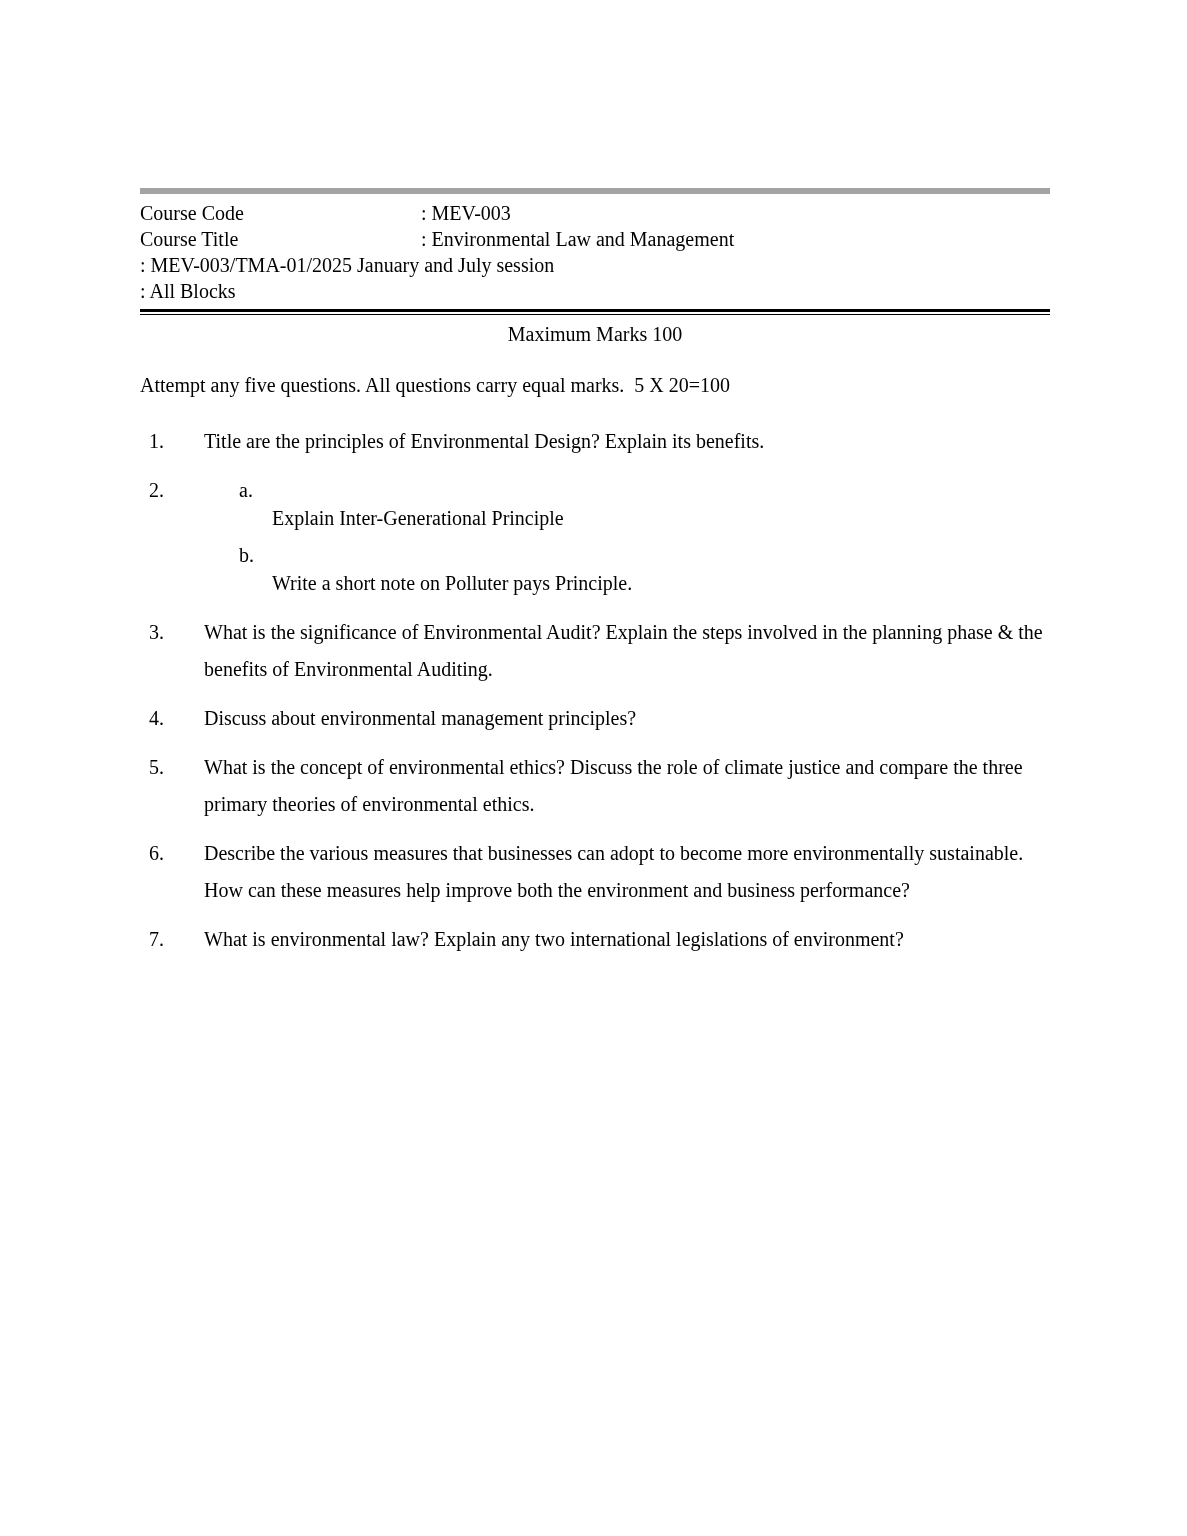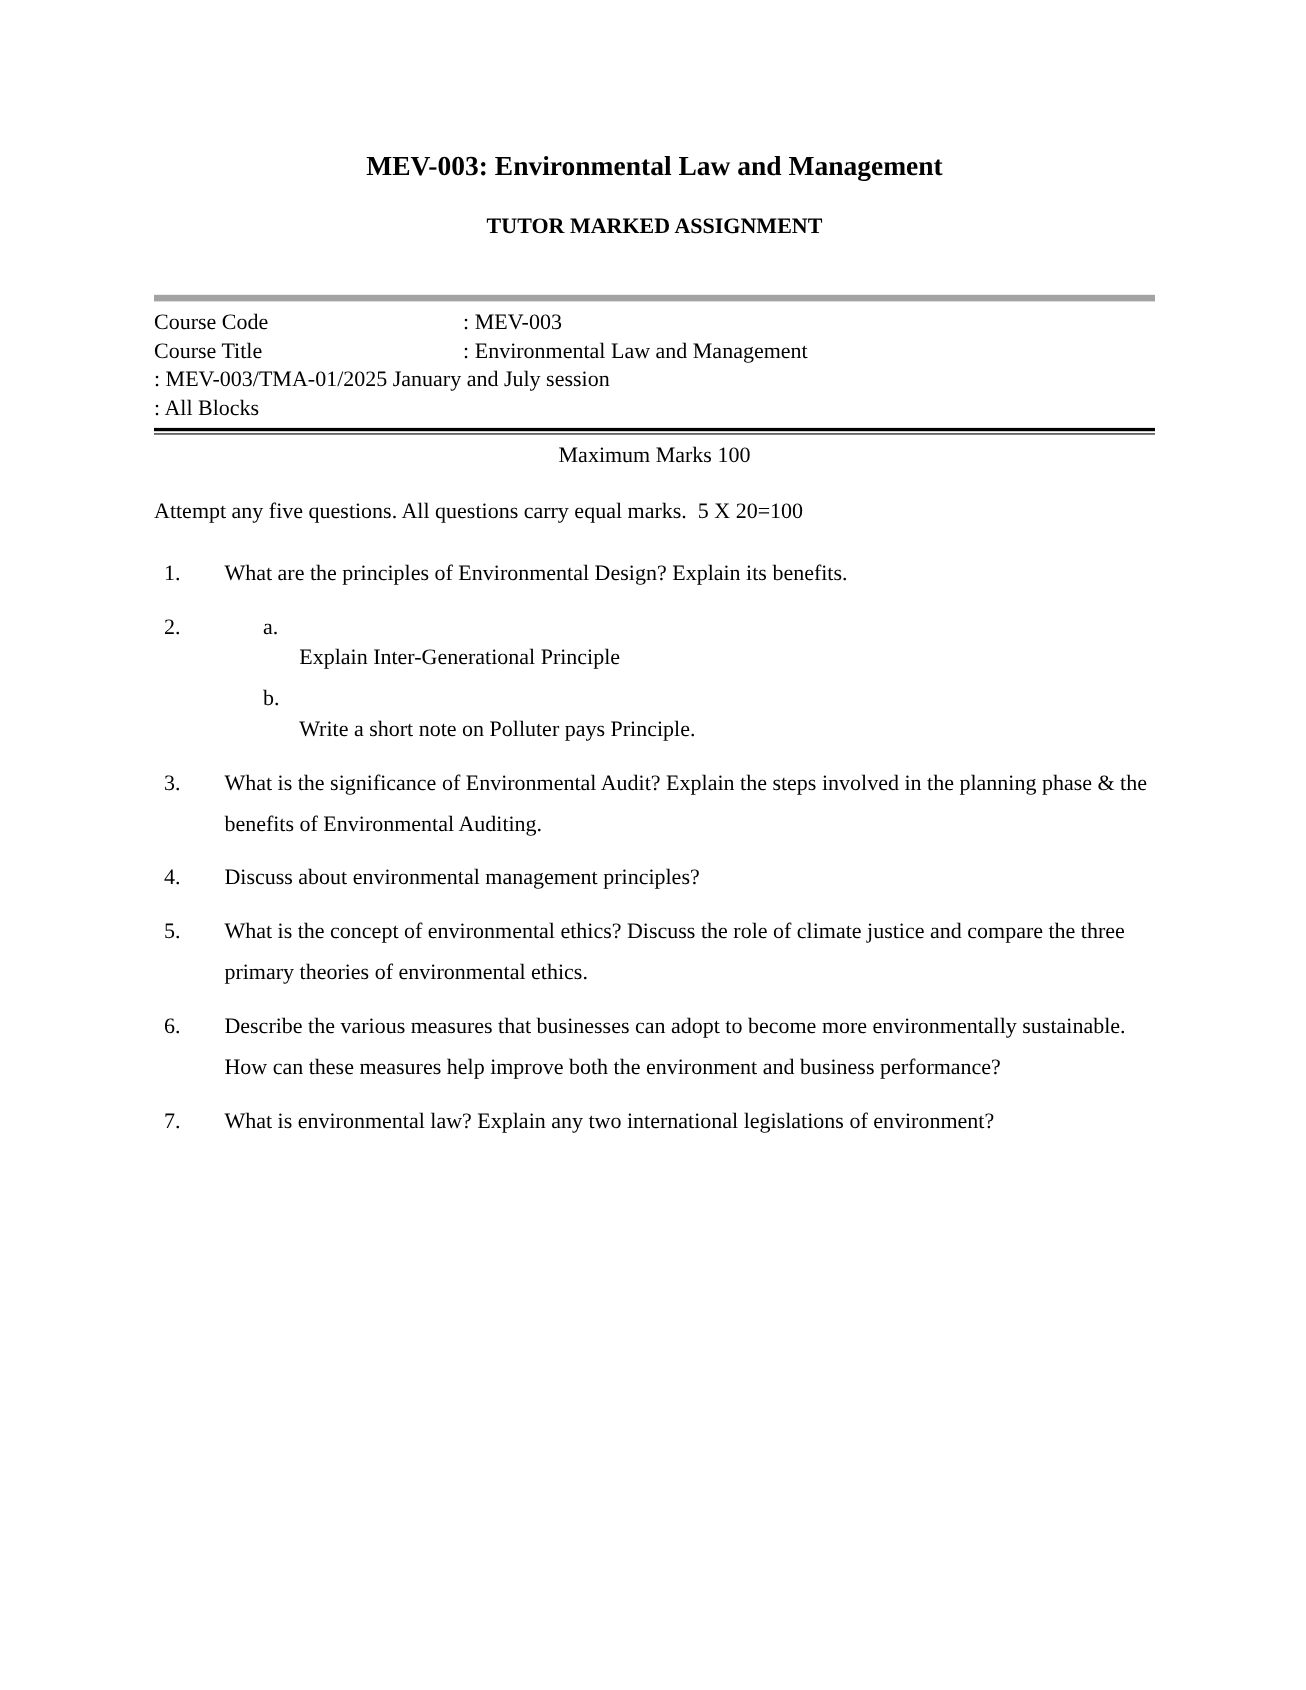--- a/index.html
+++ b/index.html
@@ -76,22 +76,20 @@
   .subitem { display: flex; }
   .sletter { width: 33px; flex: none; margin-left: 35px; }
   .stext { flex: 1; margin-top: 28px; }
 </style>
 </head>
 <body>
 
 <div class="page">
   <div class="content">
 
-    <h1 class="doc-title">MEV-003: Environmental Law and Management</h1>
-    <h2 class="doc-subtitle">TUTOR MARKED ASSIGNMENT</h2>
 
     <div class="info-table">
       <div class="info-rows">
         <div class="info-row">
           <span class="info-label">Course Code</span>
           <span class="info-value">: MEV-003</span>
         </div>
         <div class="info-row">
           <span class="info-label">Course Title</span>
           <span class="info-value">: Environmental Law and Management</span>
@@ -107,21 +105,21 @@
     </div>
 
     <div class="max-marks">Maximum Marks 100</div>
 
     <p class="instructions"><span>Attempt any five questions. All questions carry equal marks.</span><span class="formula">5 X 20=100</span></p>
 
     <div class="questions">
 
       <div class="question">
         <span class="qnum">1.</span>
-        <div class="qbody">What are the principles of Environmental Design? Explain its benefits.</div>
+        <div class="qbody">Title are the principles of Environmental Design? Explain its benefits.</div>
       </div>
 
       <div class="question">
         <span class="qnum">2.</span>
         <div class="qbody">
           <div class="subitem">
             <span class="sletter">a.</span>
             <span class="stext">Explain Inter-Generational Principle</span>
           </div>
           <div class="subitem">

